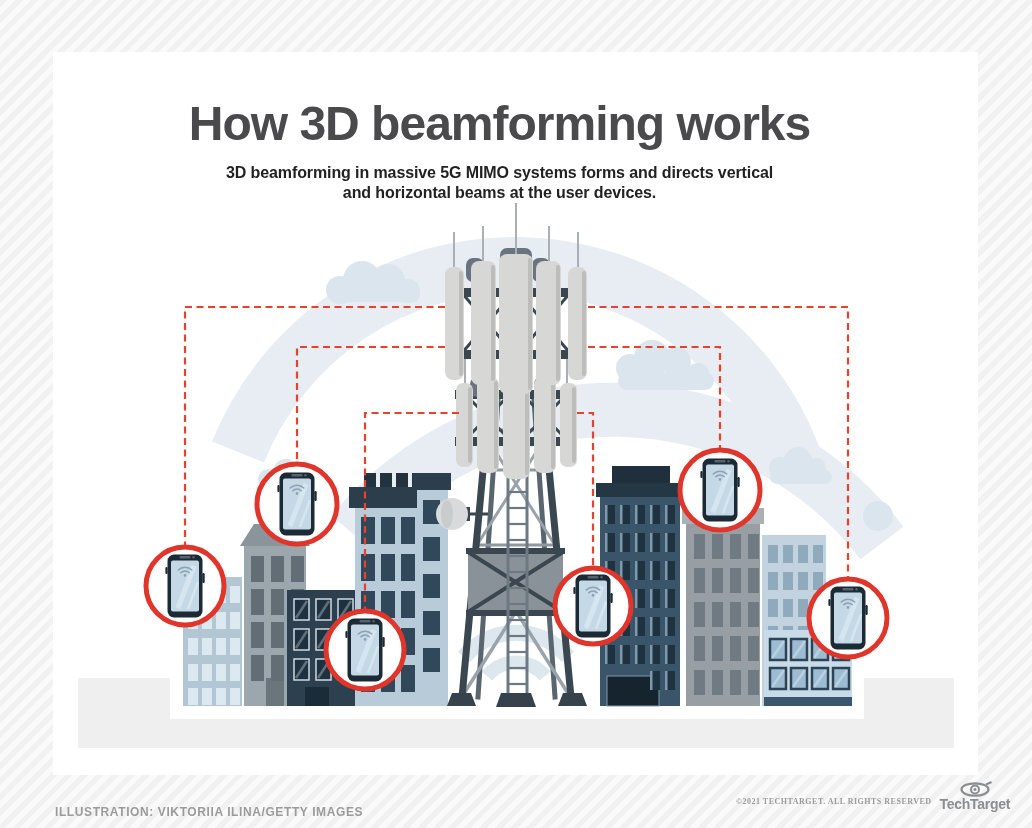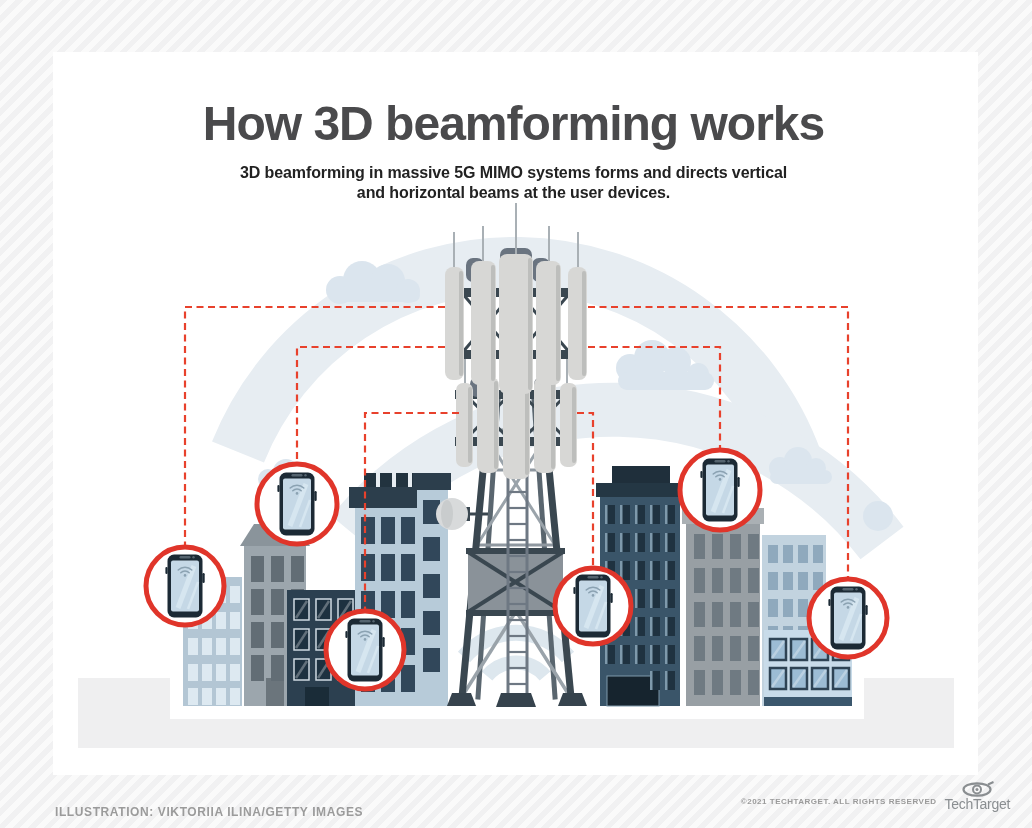--- a/index.html
+++ b/index.html
@@ -2,43 +2,44 @@
 <html><head>
 <meta charset="utf-8">
 <style>
   html,body{margin:0;padding:0;}
   .page{
     position:relative; width:1032px; height:828px; overflow:hidden;
     background:repeating-linear-gradient(135deg,#f1f1f2 0 5.5px,#fafafa 5.5px 11px);
     font-family:"Liberation Sans", sans-serif;
   }
   .card{position:absolute; left:53px; top:52px; width:925px; height:723px; background:#ffffff;}
-  .header{position:absolute; left:51px; top:52px; width:925px; text-align:center;}
+  .header{position:absolute; left:37px; top:52px; width:925px; text-align:center;}
   .title{
     margin:44px 0 12px 0; font-size:48px; font-weight:bold; letter-spacing:-1px;
     color:#4a4a4c;
   }
   .subtitle{
     margin:5px auto; width:560px; font-size:16px; font-weight:bold; line-height:20px;
     letter-spacing:-0.1px; color:#222222;
   }
   svg.scene{position:absolute; left:0; top:0; pointer-events:none;}
   .footer-credit{
     position:absolute; left:55px; top:805px; font-size:12px; font-weight:bold;
     letter-spacing:0.6px; color:#9b9b9b;text-align:right;
   }
   .footer-right{
     position:absolute; right:22px; top:780px; display:flex; align-items:flex-end; gap:8px;
   }
   .copyright{
     font-size:8px; font-weight:bold; letter-spacing:0.5px; color:#9b9b9b;
     padding-bottom:5px;
+    font-family:Liberation Serif, serif;
   }
   .brand{display:flex; flex-direction:column; align-items:center; line-height:1;}
-  .brand-name{font-size:14px; font-weight:normal; color:#8a8e91; letter-spacing:-0.3px;text-align:center;}
+  .brand-name{font-size:14px; font-weight:bold; color:#8a8e91; letter-spacing:-0.3px;text-align:center;}
 </style>
 </head>
 <body>
 
 <div class="page">
   <div class="card"></div>
 
   <svg class="scene" id="scene" width="1032" height="828" viewBox="0 0 1032 828">
     <defs>
       <g id="phone-proto">

